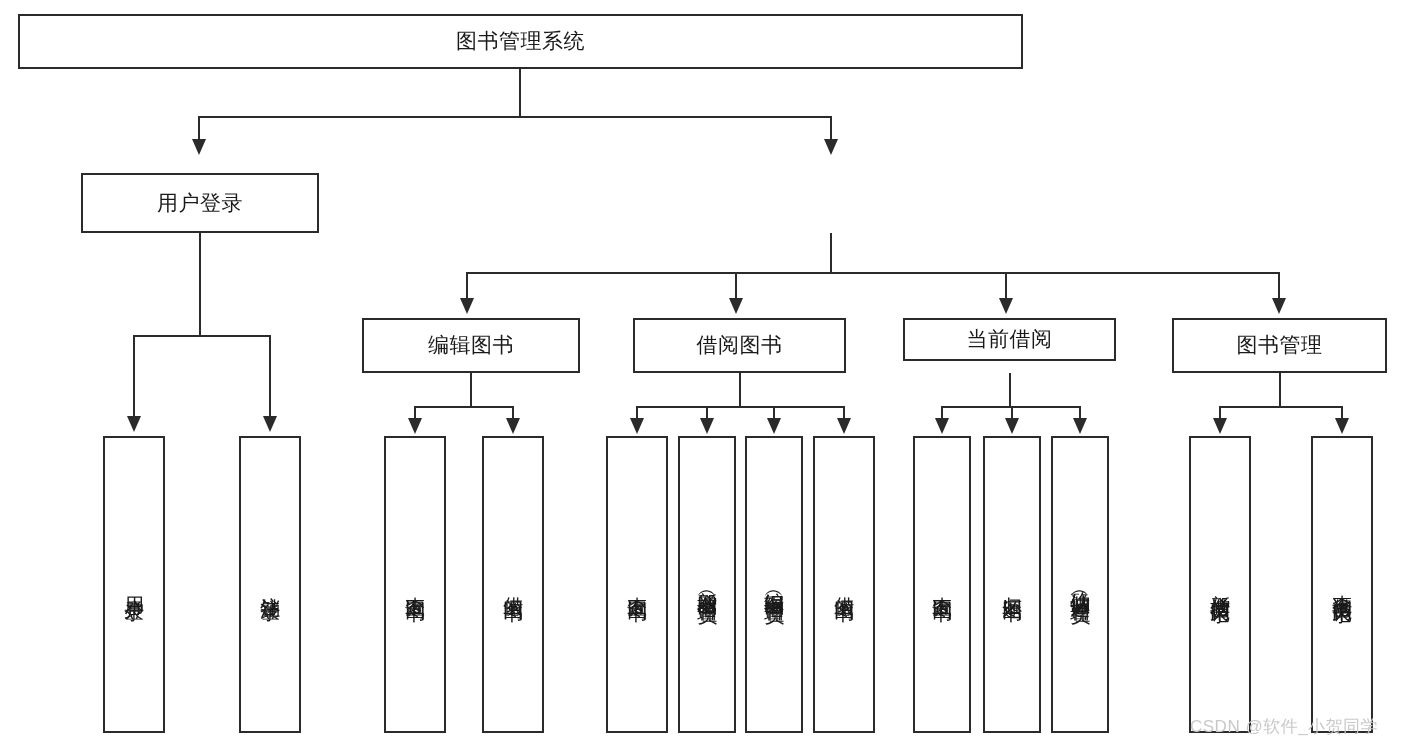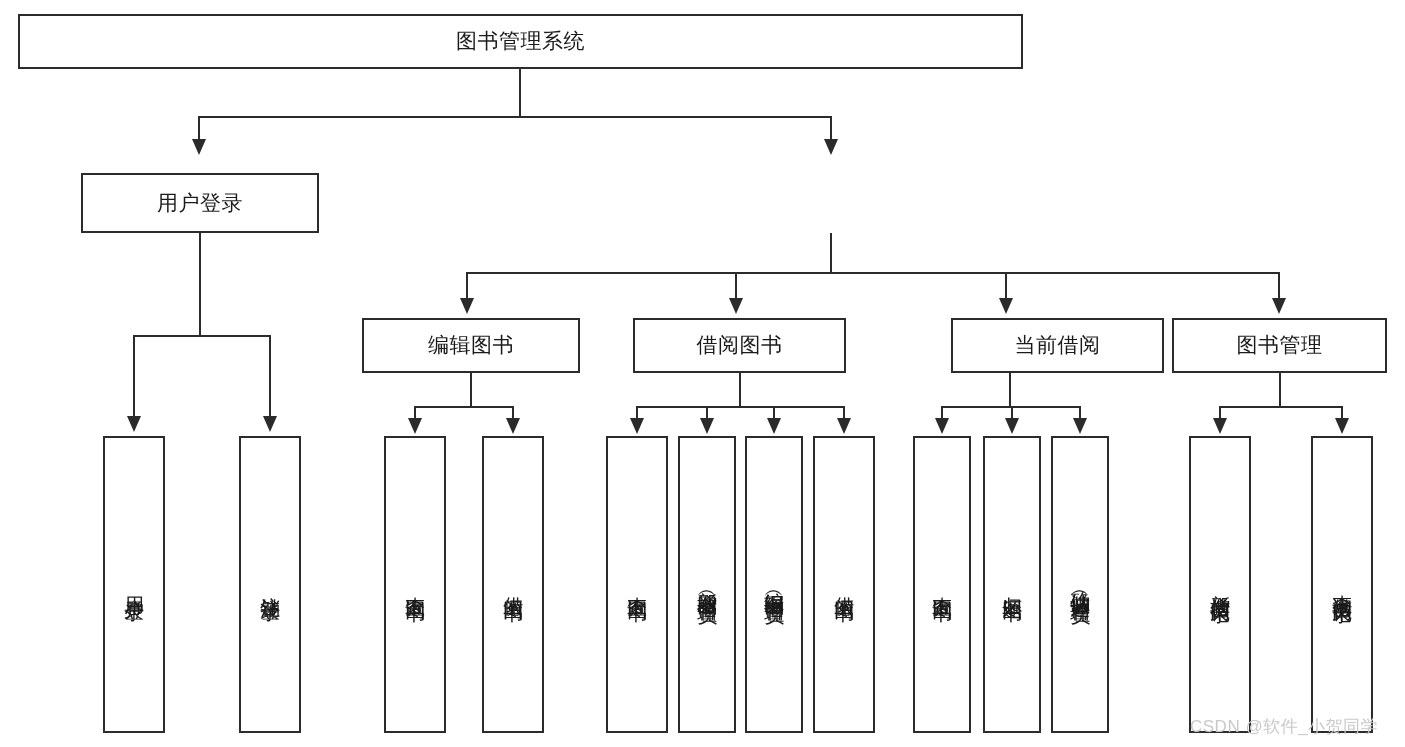--- a/index.html
+++ b/index.html
@@ -118,21 +118,21 @@
   <div class="arrow" style="left:729px; top:298px;"></div>
   <div class="arrow" style="left:999px; top:298px;"></div>
   <div class="arrow" style="left:1272px; top:298px;"></div>
 
   <div class="node horizontal" style="left:362px; top:318px; width:218px; height:55px;">
     <span class="node-label">编辑图书</span>
   </div>
   <div class="node horizontal" style="left:633px; top:318px; width:213px; height:55px;">
     <span class="node-label">借阅图书</span>
   </div>
-  <div class="node horizontal" style="left:903px; top:318px; width:213px; height:55px;margin-left:48px;">
+  <div class="node horizontal" style="left:903px; top:318px; width:213px; height:43px;">
     <span class="node-label">当前借阅</span>
   </div>
   <div class="node horizontal" style="left:1172px; top:318px; width:215px; height:55px;">
     <span class="node-label">图书管理</span>
   </div>
 
   <div class="conn v" style="left:470px; top:373px; height:33px;"></div>
   <div class="conn h" style="left:414px; top:406px; width:99px;"></div>
   <div class="conn v" style="left:414px; top:406px; height:14px;"></div>
   <div class="conn v" style="left:512px; top:406px; height:14px;"></div>

